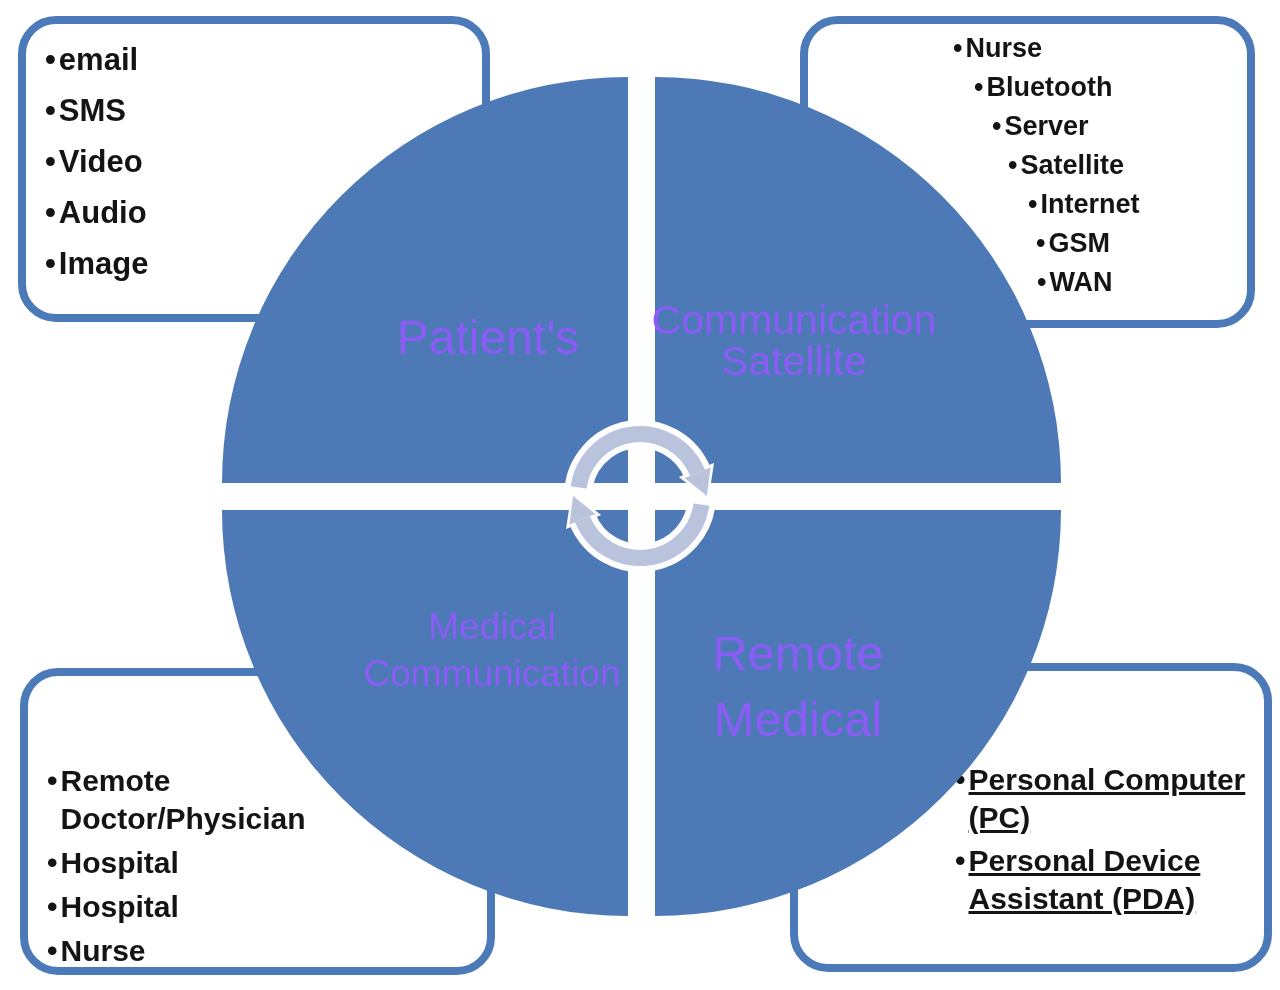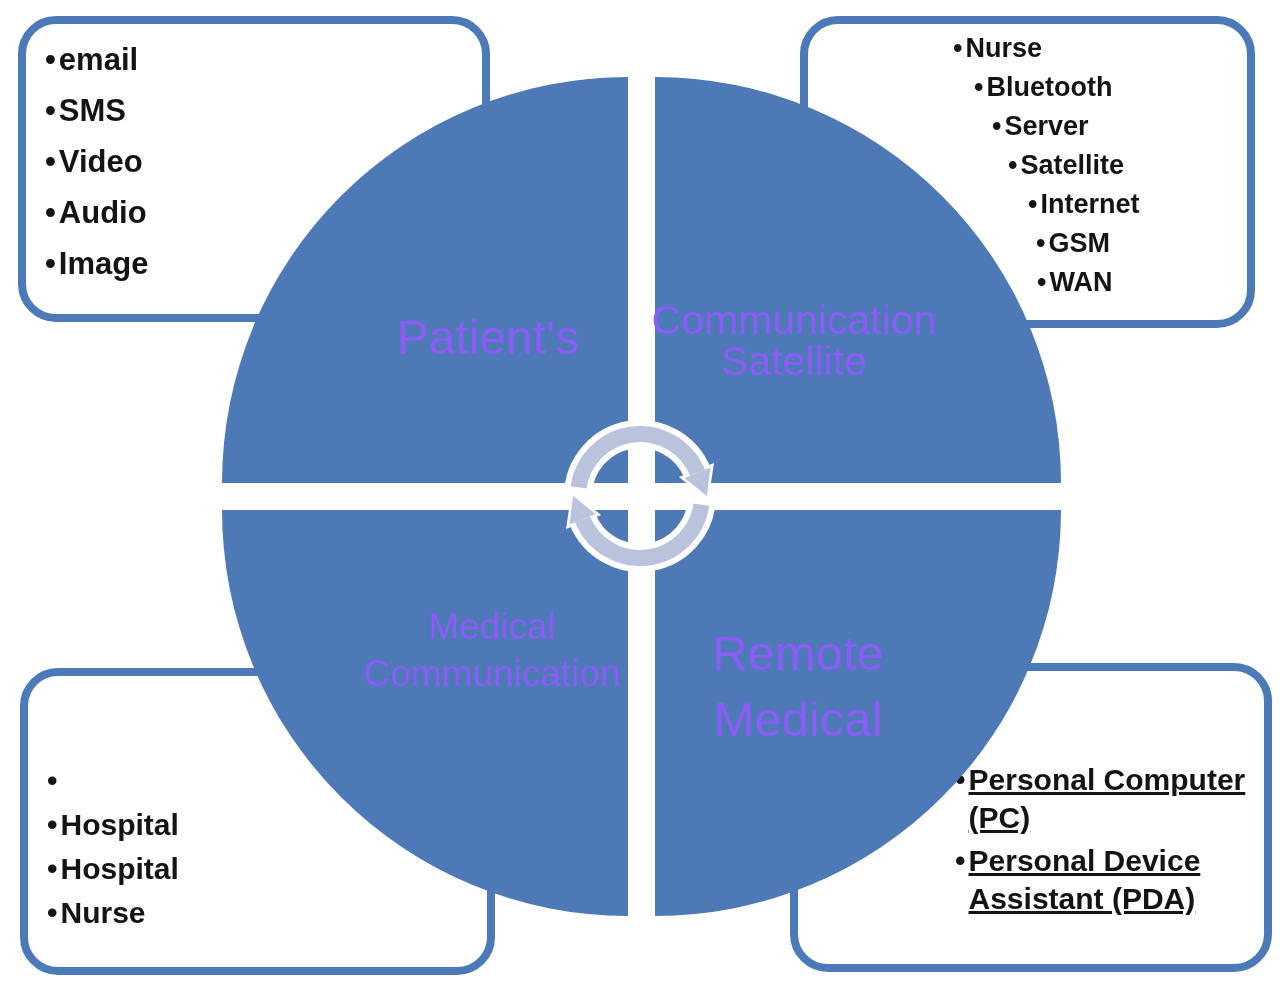--- a/index.html
+++ b/index.html
@@ -122,20 +122,21 @@
           <span class="blt">•</span>
           <span class="txt">WAN</span>
         </li>
     </ul>
   </div>
 
   <div class="cbox box-bl">
     <ul>
       <li>
           <span class="blt">•</span>
+          <span class="txt">Remote Doctor/Physician</span>
         </li>
       <li>
           <span class="blt">•</span>
           <span class="txt">Hospital</span>
         </li>
       <li>
           <span class="blt">•</span>
           <span class="txt">Hospital</span>
         </li>
       <li>

